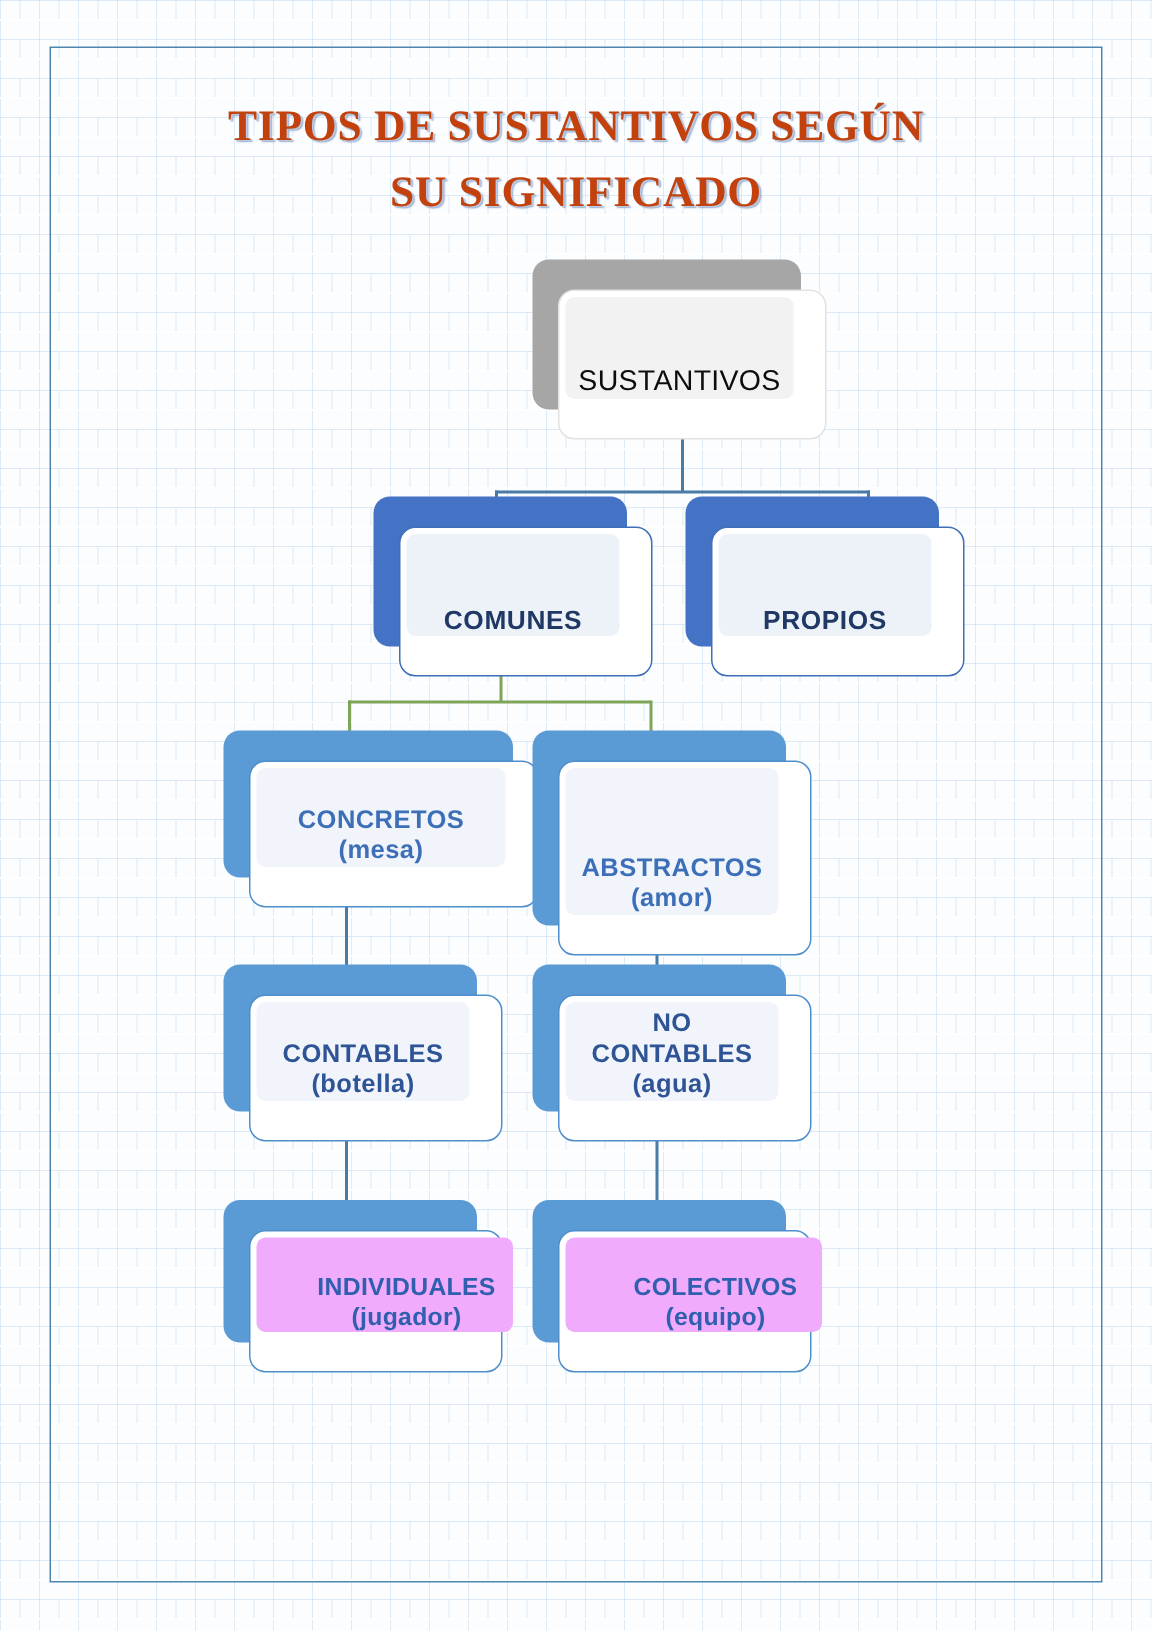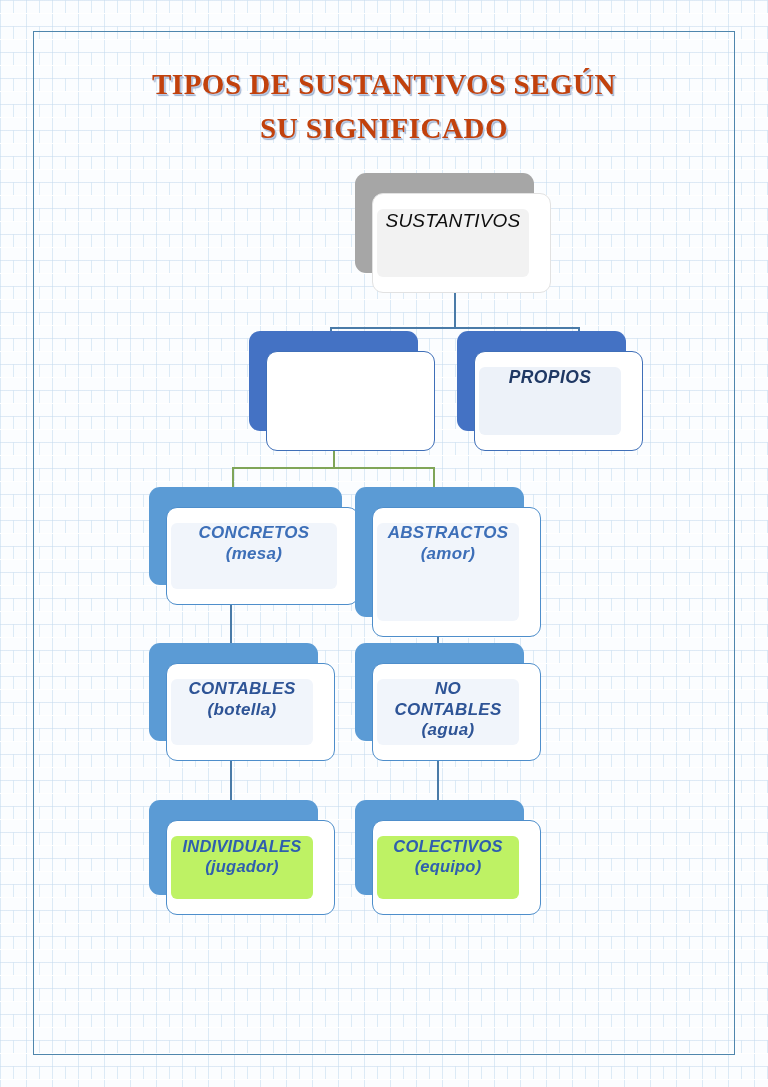--- a/index.html
+++ b/index.html
@@ -156,30 +156,29 @@
     width: calc(100% - 17px);
     height: calc(100% - 20px);
     border-radius: 11px;
     background: #ffffff;
     box-sizing: border-box;
     z-index: 2;
   }
   .node .inner {
     position: absolute;
     left: 22px;
-    top: 36px;
+    top: 25px;
     width: calc(100% - 44px);
     height: calc(100% - 52px);
     border-radius: 6px;
     z-index: 3;
     display: flex;
     flex-direction: column;
     align-items: center;
-    justify-content: flex-start;
-    font-style: italic;
+    justify-content: flex-end;
   }
   .node .label {
     text-align: center;
     line-height: 1.22;
     white-space: pre-line;
   }
 
   
   .node.root .shadow { background: #a6a6a6; }
   .node.root .card   { border: 1px solid #e2e2e2; }
@@ -220,21 +219,21 @@
   .node.lvl3 .label  {
     color: #2e5496;
     font-size: 17px;
     font-weight: bold;
     letter-spacing: 0.3px;
   }
 
   
   .node.lvl4 .shadow { background: #5b9bd5; }
   .node.lvl4 .card   { border: 1.4px solid #4e8ecb; }
-  .node.lvl4 .inner  { background: #bef264; }
+  .node.lvl4 .inner  { background: #f0abfc; padding-left: 29px; }
   .node.lvl4 .label  {
     color: #2f5fae;
     font-size: 16.5px;
     font-weight: bold;
     letter-spacing: 0.2px;
   }
 </style>
 </head>
 <body>
 
@@ -267,20 +266,23 @@
   <div class="shadow"></div>
   <div class="card"></div>
   <div class="inner">
     <div class="label">SUSTANTIVOS</div>
   </div>
 </div>
 
 <div class="node lvl1" style="left:249px; top:331px; width:186px; height:120px;">
   <div class="shadow"></div>
   <div class="card"></div>
+  <div class="inner">
+    <div class="label">COMUNES</div>
+  </div>
 </div>
 
 <div class="node lvl1" style="left:457px; top:331px; width:186px; height:120px;">
   <div class="shadow"></div>
   <div class="card"></div>
   <div class="inner">
     <div class="label">PROPIOS</div>
   </div>
 </div>
 

